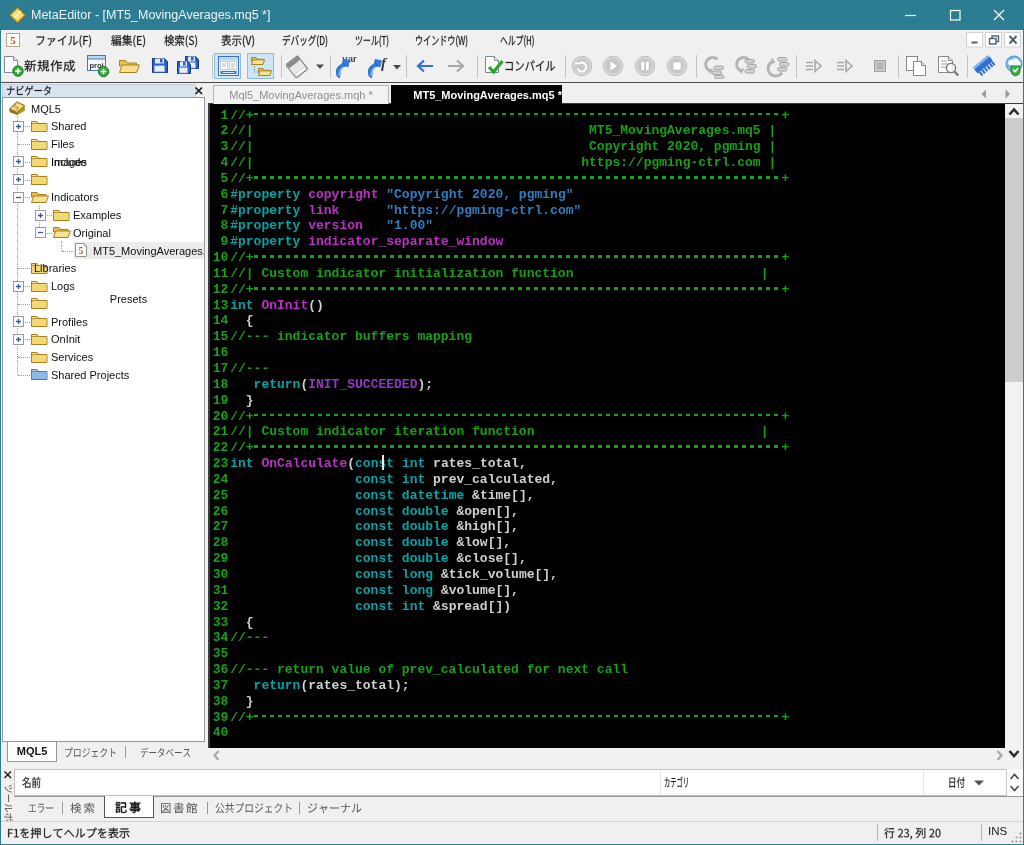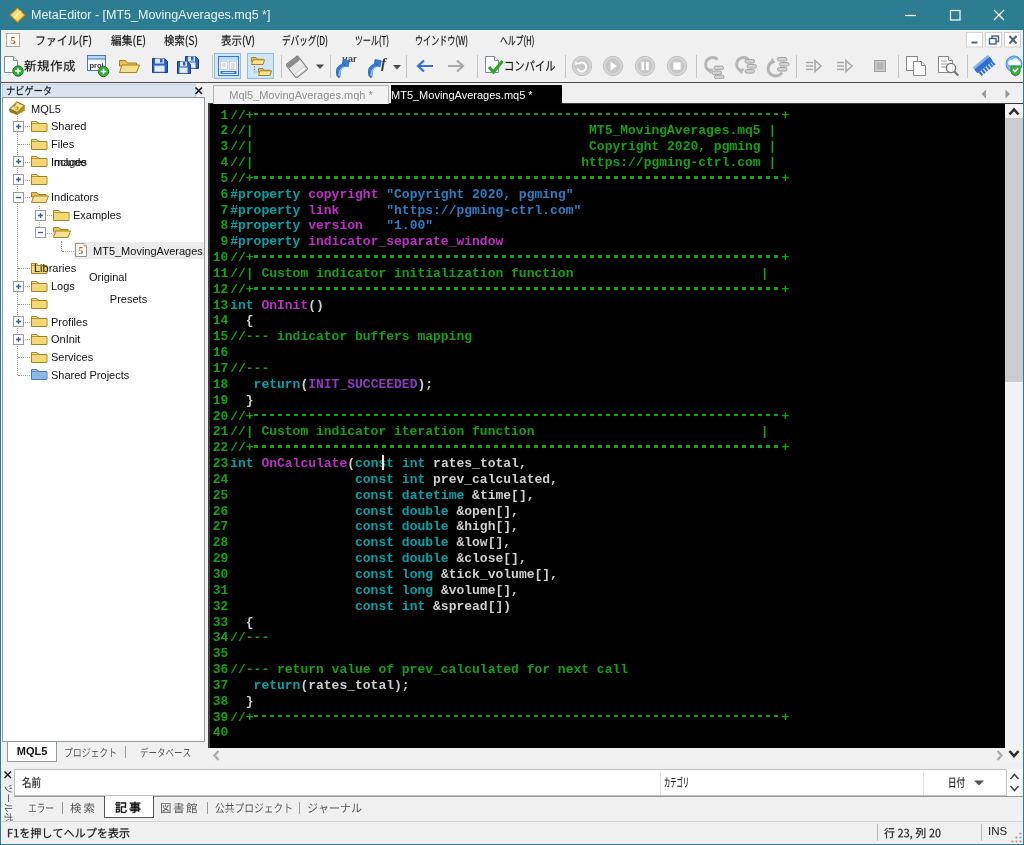--- a/index.html
+++ b/index.html
@@ -368,21 +368,21 @@
 <div style="position:absolute;left:73px;top:207.0px;width:133px;height:16px;font-size:11px;line-height:16px;color:#111;">Examples</div>
 <div style="position:absolute;left:44.2px;top:232.8px;width:7.5px;height:1px;border-top:1px dotted #9a9a9a"></div>
 <svg class="abs" style="left:52.7px;top:224.3px" width="18" height="17">
     <path d="M0.5,3.5 h5.5 l1.5,2 h7.5 v2.5 h-14.5 z" fill="#e9c04f" stroke="#a5821e"></path>
     <path d="M0.5,13.5 L2.8,7 h14.7 L15,13.5 z" fill="#f7e195" stroke="#a5821e"></path>
   </svg>
 <svg class="abs" style="left:34.7px;top:227.3px" width="11" height="11">
 <rect x="0.5" y="0.5" width="10" height="10" fill="#fcfcfc" stroke="#9a9a9a"></rect>
     <path d="M3,5.5 h5" stroke="#3c5a9a" stroke-width="1.3"></path>
   </svg>
-<div style="position:absolute;left:89px;top:224.8px;width:133px;height:16px;font-size:11px;line-height:16px;color:#111;margin-top:44px;">Original</div>
+<div style="position:absolute;left:73px;top:224.8px;width:133px;height:16px;font-size:11px;line-height:16px;color:#111;">Original</div>
 <div style="position:absolute;left:62.4px;top:250.5px;width:11.500000000000007px;height:1px;border-top:1px dotted #9a9a9a"></div>
 <svg class="abs" style="left:74.9px;top:243.0px" width="13" height="15">
 <path d="M0.5,0.5 h8.5 l2.5,2.5 v10.5 h-11 z" fill="#fff" stroke="#9a9388"></path>
 <path d="M9,0.5 v2.5 h2.5" fill="#eee" stroke="#9a9388" stroke-width="0.8"></path>
 <text x="5.8" y="10.5" font-size="9.5" font-weight="bold" fill="#c75b12" text-anchor="middle" font-family="Liberation Serif">5</text>
 </svg>
 <div style="position:absolute;left:93px;top:242.5px;width:113px;height:16px;font-size:11px;line-height:16px;color:#111;max-width:111px;overflow:hidden;white-space:nowrap;">MT5_MovingAverages.mq5</div>
 <div style="position:absolute;left:18px;top:268.3px;width:11.5px;height:1px;border-top:1px dotted #9a9a9a"></div>
 <svg class="abs" style="left:30.5px;top:259.8px" width="17" height="17">
     <path d="M0.5,3.5 h5.5 l1.5,2 h8.5 v8 h-15.5 z" fill="#f7e195" stroke="#a5821e"></path>
@@ -455,21 +455,21 @@
 <svg style="position:absolute;left:139.5px;top:743.8px;overflow:visible" width="51.0" height="16.1">
     <g transform="scale(0.7727 1)">
       <path d="M2.2329999999999997 4.718999999999999V5.632000000000001C2.5189999999999997 5.61 2.8819999999999997 5.599 3.2449999999999997 5.599C3.872 5.599 6.435 5.599 7.039999999999999 5.599C7.359 5.599 7.744 5.61 8.062999999999999 5.632000000000001V4.718999999999999C7.744 4.763 7.359 4.785 7.039999999999999 4.785C6.435 4.785 3.872 4.785 3.234 4.785C2.8819999999999997 4.785 2.552 4.752000000000001 2.2329999999999997 4.718999999999999ZM8.635 3.828000000000001 8.052 4.07C8.349 4.4879999999999995 8.722999999999999 5.148000000000001 8.943 5.599L9.536999999999999 5.335C9.317 4.884 8.91 4.213000000000001 8.635 3.828000000000001ZM9.844999999999999 3.388 9.261999999999999 3.630000000000001C9.581 4.048 9.933 4.664 10.174999999999999 5.148000000000001L10.769 4.884C10.559999999999999 4.477 10.131 3.7840000000000007 9.844999999999999 3.388ZM0.9349999999999999 7.48V8.393C1.232 8.371 1.551 8.371 1.8809999999999998 8.371H5.181C5.148 9.416 5.027 10.34 4.543 11.099C4.114 11.792 3.3219999999999996 12.43 2.464 12.782L3.278 13.387C4.213 12.903 5.0489999999999995 12.111 5.444999999999999 11.385C5.885 10.56 6.061 9.559000000000001 6.093999999999999 8.371H9.086C9.35 8.371 9.702 8.382 9.943999999999999 8.393V7.48C9.68 7.524 9.317 7.535 9.086 7.535C8.503 7.535 2.5189999999999997 7.535 1.8809999999999998 7.535C1.5399999999999998 7.535 1.232 7.513 0.9349999999999999 7.48Z M12.122 7.997V9.075C12.463 9.042 13.046 9.02 13.651 9.02C14.475999999999999 9.02 18.865 9.02 19.689999999999998 9.02C20.185 9.02 20.647 9.064 20.866999999999997 9.075V7.997C20.625 8.019 20.229 8.052 19.679000000000002 8.052C18.865 8.052 14.465 8.052 13.651 8.052C13.035 8.052 12.452 8.019 12.122 7.997Z M27.896 4.125 26.895 3.806000000000001C26.829 4.0920000000000005 26.653 4.477 26.543 4.675000000000001C26.026 5.676 24.904 7.3260000000000005 23.012 8.503L23.749 9.075C24.981 8.228 25.96 7.15 26.664 6.16H30.381999999999998C30.162 7.062 29.601 8.25 28.886 9.207C28.116 8.668 27.291 8.14 26.564999999999998 7.722L25.971 8.327C26.675 8.767 27.511 9.339 28.303 9.911C27.313 10.978 25.905 11.99 24.046 12.562L24.838 13.244C26.697 12.551 28.05 11.539 29.029 10.45C29.48 10.813 29.898 11.154 30.228 11.451L30.877 10.692C30.525 10.406 30.085 10.065 29.622999999999998 9.724C30.459 8.602 31.052999999999997 7.315 31.339 6.303C31.405 6.127 31.503999999999998 5.863 31.603 5.7090000000000005L30.877 5.269C30.689999999999998 5.346 30.448 5.3790000000000004 30.151 5.3790000000000004H27.17L27.401 4.9830000000000005C27.511 4.785 27.709 4.411 27.896 4.125Z M40.601 5.3020000000000005 39.974 5.566C40.337 6.072 40.722 6.7540000000000004 40.997 7.337L41.646 7.04C41.382 6.523000000000001 40.876 5.698 40.601 5.3020000000000005ZM42.009 4.741 41.393 5.027C41.766999999999996 5.522 42.163 6.182 42.449 6.765000000000001L43.087 6.457C42.823 5.94 42.306 5.126 42.009 4.741ZM33.583 9.867 34.408 10.703C34.573 10.472 34.815 10.131 35.035 9.856C35.541 9.24 36.454 8.041 36.982 7.392C37.356 6.941 37.565 6.897 37.994 7.315C38.456 7.766 39.479 8.855 40.117 9.581C40.821 10.384 41.789 11.506 42.57 12.452L43.329 11.649C42.482 10.747 41.382 9.548 40.644999999999996 8.767C39.996 8.074 39.061 7.095 38.39 6.457C37.641999999999996 5.753 37.125 5.8740000000000006 36.531 6.567C35.838 7.381 34.881 8.602 34.364 9.129999999999999C34.067 9.427 33.869 9.625 33.583 9.867Z M45.122 7.997V9.075C45.463 9.042 46.046 9.02 46.650999999999996 9.02C47.476 9.02 51.865 9.02 52.69 9.02C53.185 9.02 53.647 9.064 53.867 9.075V7.997C53.625 8.019 53.229 8.052 52.679 8.052C51.865 8.052 47.465 8.052 46.650999999999996 8.052C46.035 8.052 45.452 8.019 45.122 7.997Z M63.8 5.401 63.239 4.972C63.063 5.027 62.777 5.0600000000000005 62.414 5.0600000000000005C62.007 5.0600000000000005 58.608 5.0600000000000005 58.168 5.0600000000000005C57.838 5.0600000000000005 57.211 5.016 57.057 4.994000000000001V5.995C57.178 5.984 57.783 5.94 58.168 5.94C58.553 5.94 62.062 5.94 62.458 5.94C62.183 6.853 61.38 8.151 60.632 8.998000000000001C59.499 10.263 57.871 11.572 56.1 12.265L56.804 13.001999999999999C58.432 12.265 59.917 11.055 61.094 9.79C62.216 10.791 63.382 12.078 64.119 13.057L64.889 12.397C64.174 11.528 62.832 10.097999999999999 61.677 9.108C62.458 8.118 63.150999999999996 6.831 63.525 5.885C63.591 5.731 63.734 5.489 63.8 5.401Z" fill="#555"></path>
     </g>
   </svg>
 <div style="position:absolute;left:208px;top:83px;width:816px;height:21px;background:#f0f0f0"></div>
 <div style="position:absolute;left:208px;top:103px;width:816px;height:1px;background:#3a3a3a"></div>
 <div style="position:absolute;left:213px;top:85px;width:176px;height:34px;background:#f2f2f2;border:1px solid #b5b5b5;border-bottom:none;font-size:11px;color:#8f8f8f;text-align:center;line-height:19px">Mql5_MovingAverages.mqh *</div>
 <div style="position:absolute;left:208px;top:104px;width:797px;height:644px;background:#000"></div>
 <div style="position:absolute;left:208px;top:104px;width:1.5px;height:644px;background:#3c3c3c"></div>
-<div style="position:absolute;left:391px;top:85px;width:171px;height:20px;background:#000;font-size:11px;font-weight:normal;color:#fff;text-align:left;line-height:20px">MT5_MovingAverages.mq5 *</div>
+<div style="position:absolute;left:391px;top:85px;width:171px;height:20px;background:#000;font-size:11px;font-weight:bold;color:#fff;text-align:right;line-height:20px">MT5_MovingAverages.mq5 *</div>
 <svg class="abs" style="left:975px;top:88px" width="40" height="12">
 <path d="M11,1.5 L6.5,6 L11,10.5 z" fill="#9a9a9a"></path>
 <path d="M30.5,1.5 L35,6 L30.5,10.5 z" fill="#9a9a9a"></path>
   </svg>
 <pre class="abs" style="left:212.3px;top:107.5px;color:#16a016;text-align:right;width:16px"> 1
  2
  3
  4
  5
  6

